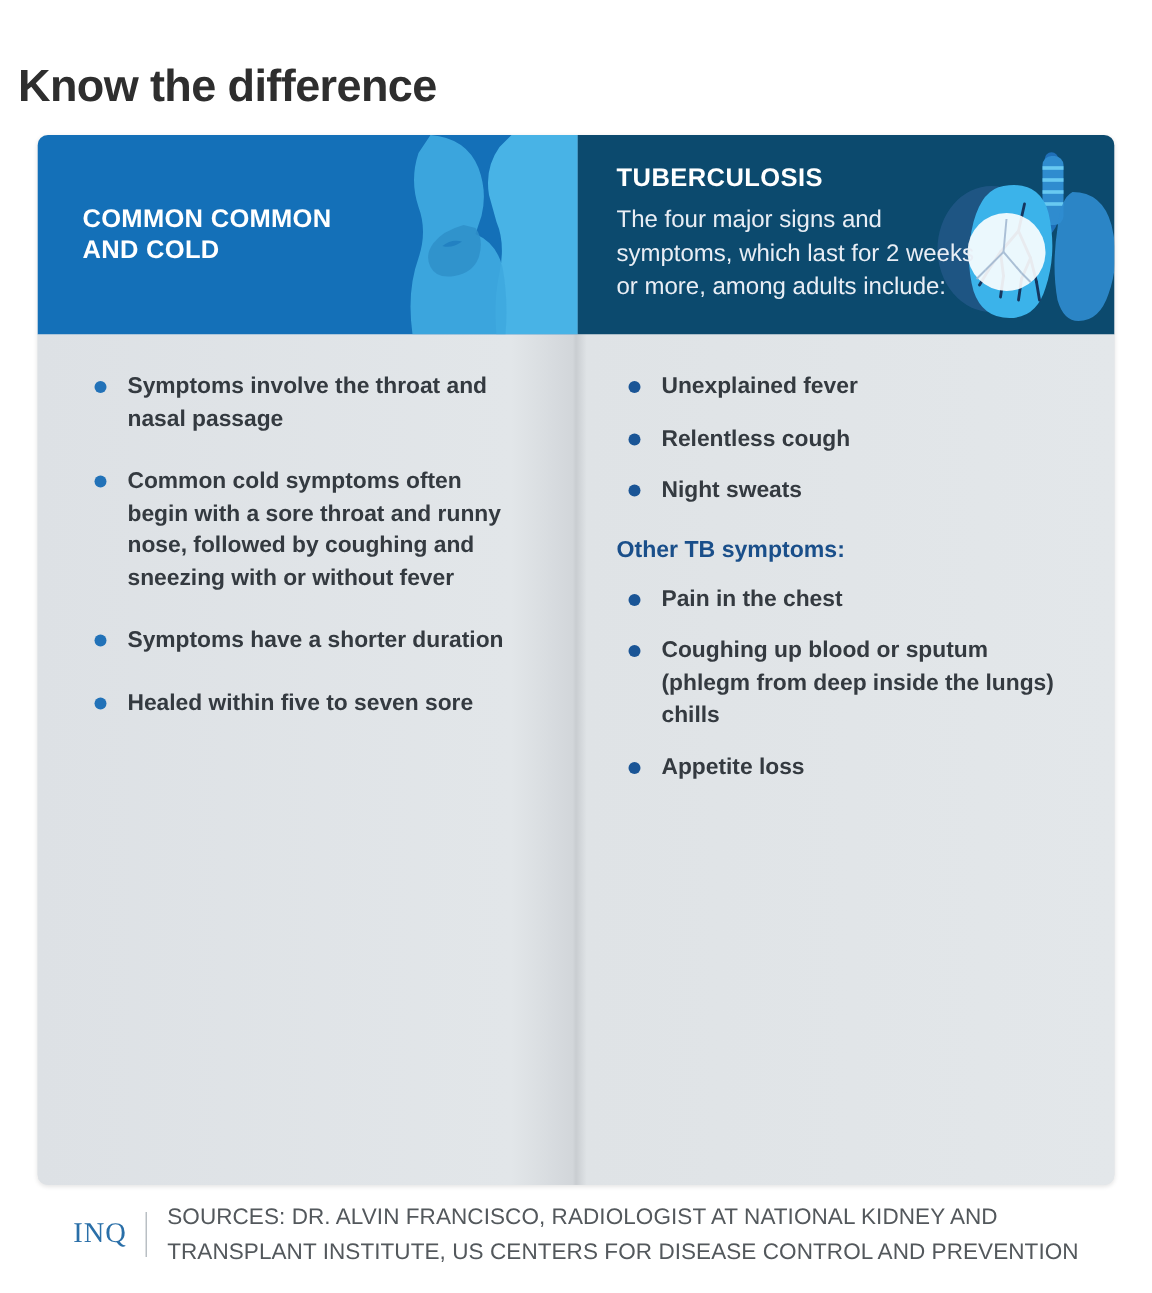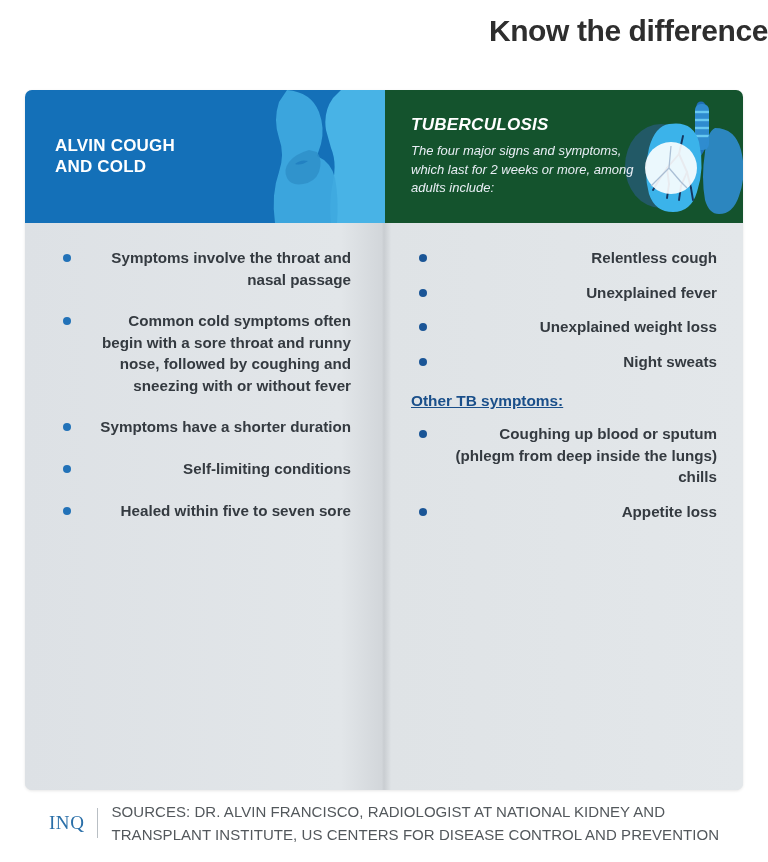--- a/index.html
+++ b/index.html
@@ -10,26 +10,26 @@
     width: 768px;
     height: 862px;
     background: #ffffff;
     font-family: "Liberation Sans", sans-serif;
     overflow: hidden;
     position: relative;
   }
 
   
   .page-title {
-    text-align: right;
+    text-align: left;
     font-size: 30px;
     font-weight: bold;
     color: #2e2e2e;
     letter-spacing: -0.4px;
-    padding-top: 16px;
+    padding-top: 43px;
     line-height: 1;
     margin-left: 12px;
   }
 
   
   .card {
     position: absolute;
     left: 25px;
     top: 90px;
     width: 718px;
@@ -50,25 +50,24 @@
     position: relative;
     width: 360px;
     background: #1470b8;
     overflow: hidden;
     display: flex;
     align-items: center;
   }
   .header-right {
     position: relative;
     flex: 1;
-    background: #14532d;
+    background: #0c4a6e;
     overflow: hidden;
     display: flex;
     align-items: center;
-    font-style: italic;
   }
 
   .header-left-text {
     position: relative;
     z-index: 3;
     padding-left: 30px;
     max-width: 250px;
   }
   .panel-title-left {
     color: #ffffff;
@@ -86,21 +85,21 @@
   }
   .panel-title-right {
     color: #ffffff;
     font-size: 17px;
     font-weight: bold;
     letter-spacing: 0.3px;
     margin-bottom: 7px;
   }
   .panel-sub-right {
     color: #e9eef5;
-    font-size: 13px;
+    font-size: 16px;
     line-height: 1.42;
   }
 
   
   .cough-art {
     position: absolute;
     right: -6px;
     top: 0;
     height: 133px;
     width: 200px;
@@ -131,21 +130,20 @@
     position: relative;
     box-sizing: border-box;
   }
   .col-left  { width: 360px; padding: 24px 34px 0 30px; }
   .col-right { flex: 1;      padding: 24px 26px 0 26px; }
 
   ul.bullets {
     list-style: none;
     margin: 0;
     padding: 0;
-    text-align: right;
   }
   ul.bullets li {
     position: relative;
     padding-left: 30px;
     color: #343a40;
     font-size: 15.2px;
     font-weight: bold;
     line-height: 1.42;
   }
   .col-left ul.bullets li  { margin-bottom: 20px; }
@@ -160,21 +158,20 @@
     border-radius: 50%;
     background: #2272b8;
   }
   .col-right ul.bullets li::before { background: #1a5596; }
 
   .subheading {
     color: #1a4f8a;
     font-size: 15.4px;
     font-weight: bold;
     margin: 20px 0 13px 0;
-    text-decoration: underline;
   }
 
   
   .footer {
     position: absolute;
     left: 0;
     top: 800px;
     width: 768px;
     display: flex;
     justify-content: center;
@@ -217,21 +214,21 @@
 
     <div class="header-left">
       <svg class="cough-art" viewBox="0 0 200 133" preserveAspectRatio="xMaxYMid slice">
         <path d="M150 0 L200 0 L200 133 L140 133 Q138 110 142 92 Q146 72 140 58 L135 40 Q132 22 142 8 Z" fill="#4bb6e8" opacity="0.95"></path>
         <path d="M96 0 Q120 2 128 22 Q134 38 130 54 L126 66 Q140 72 144 88 Q148 110 146 133
                  L84 133 Q80 104 88 82 Q94 64 88 48 Q82 30 88 12 Z" fill="#3fa9e0" opacity="0.92"></path>
         <path d="M118 60 Q104 64 98 72 Q92 80 96 88 Q100 96 112 94 Q124 92 128 82 Q132 70 126 62 Z" fill="#2f8fc9" opacity="0.85"></path>
         <path d="M104 74 q6 -5 13 -3 q-7 5 -13 3 Z" fill="#1470b8" opacity="0.5"></path>
       </svg>
       <div class="header-left-text">
-        <div class="panel-title-left" style="white-space: pre-line;">ALVIN COUGH
+        <div class="panel-title-left" style="white-space: pre-line;">COMMON COMMON
 AND COLD</div>
       </div>
     </div>
 
     <div class="header-right">
       <svg class="lungs-art" viewBox="0 0 150 138" preserveAspectRatio="xMaxYMid slice">
         <ellipse cx="64" cy="78" rx="36" ry="42" fill="#2e5f96" opacity="0.55"></ellipse>
         <path d="M104 18 L104 56 Q104 62 99 66 L86 74" stroke="#1f6fb8" stroke-width="9" fill="none" stroke-linecap="round"></path>
         <rect x="98" y="16" width="14" height="46" rx="6" fill="#2f8ccf"></rect>
         <g stroke="#6fd0f5" stroke-width="2.4" opacity="0.9">
@@ -278,34 +275,33 @@
     </div>
   </div>
 
   <div class="card-body">
 
     <div class="col col-left">
       <ul class="bullets">
         <li>Symptoms involve the throat and nasal passage</li>
         <li>Common cold symptoms often begin with a sore throat and runny nose, followed by coughing and sneezing with or without fever</li>
         <li>Symptoms have a shorter duration</li>
-        <li>Self-limiting conditions</li>
         <li>Healed within five to seven sore</li>
       </ul>
     </div>
 
     <div class="col col-right">
       <ul class="bullets">
+        <li>Unexplained fever</li>
         <li>Relentless cough</li>
-        <li>Unexplained fever</li>
-        <li>Unexplained weight loss</li>
         <li>Night sweats</li>
       </ul>
       <div class="subheading">Other TB symptoms:</div>
       <ul class="bullets">
+        <li>Pain in the chest</li>
         <li>Coughing up blood or sputum (phlegm from deep inside the lungs) chills</li>
         <li>Appetite loss</li>
       </ul>
     </div>
 
   </div>
 </div>
 
 <div class="footer">
   <div class="footer-inner">

